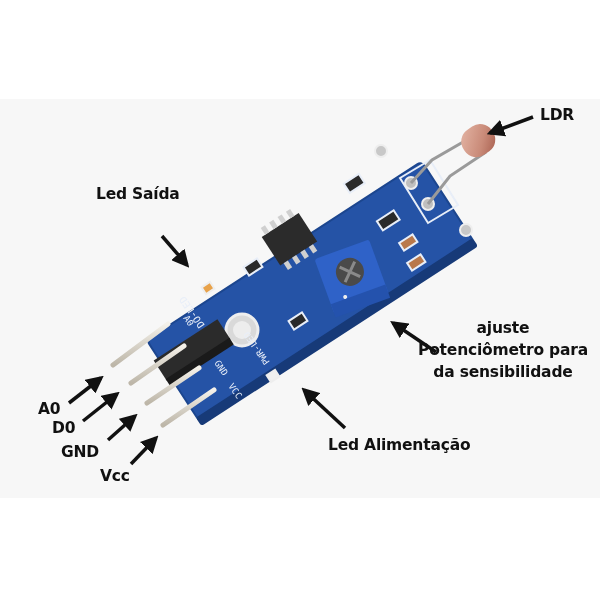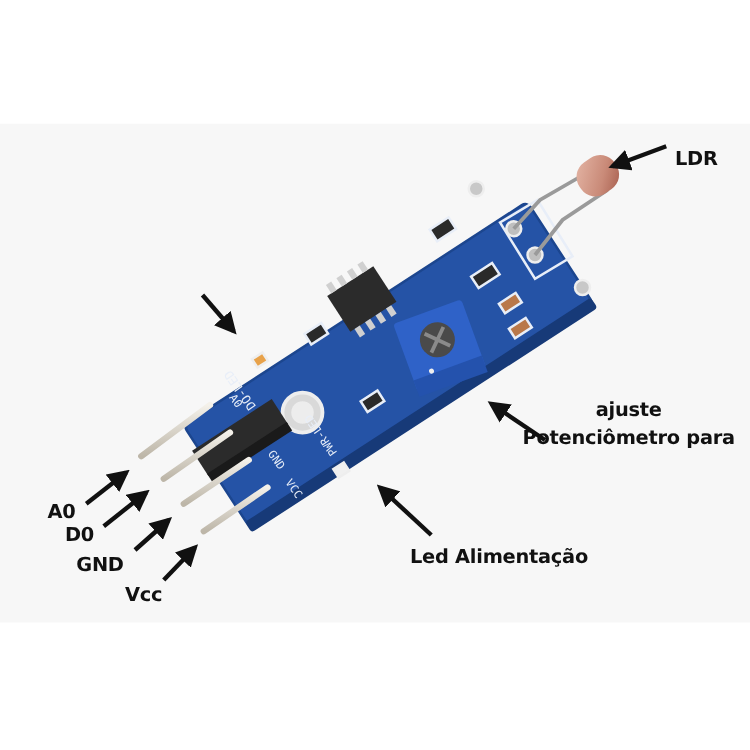--- a/index.html
+++ b/index.html
@@ -126,30 +126,32 @@
     <line x1="162" y1="236" x2="187" y2="265" marker-end="url(#ah)"></line>
     <line x1="436" y1="352" x2="393" y2="323" marker-end="url(#ah)"></line>
     <line x1="345" y1="428" x2="304" y2="390" marker-end="url(#ah)"></line>
     <line x1="69" y1="403" x2="101" y2="378" marker-end="url(#ah)"></line>
     <line x1="83" y1="421" x2="117" y2="394" marker-end="url(#ah)"></line>
     <line x1="108" y1="440" x2="135" y2="416" marker-end="url(#ah)"></line>
     <line x1="131" y1="464" x2="156" y2="438" marker-end="url(#ah)"></line>
   </g>
 </svg>
 
-<div class="label" style="left:540px; top:116px;">
+<div class="label" style="left:540px; top:104px;">
   <span>LDR</span>
 </div>
 
 <div class="label" style="left:96px; top:183px;">
+  <span class="line">Led Saída</span>
 </div>
 
 <div class="label" style="left:418px; top:317px;">
   <span class="line">ajuste</span>
   <span class="line">Potenciômetro para</span>
+  <span class="line">da sensibilidade</span>
 </div>
 
 <div class="label" style="left:328px; top:434px;text-align:center;">
   <span>Led Alimentação</span>
 </div>
 
 <div class="label pin-label" style="left:38px; top:398px;">
   <span>A0</span>
 </div>
 <div class="label pin-label" style="left:52px; top:417px;">

